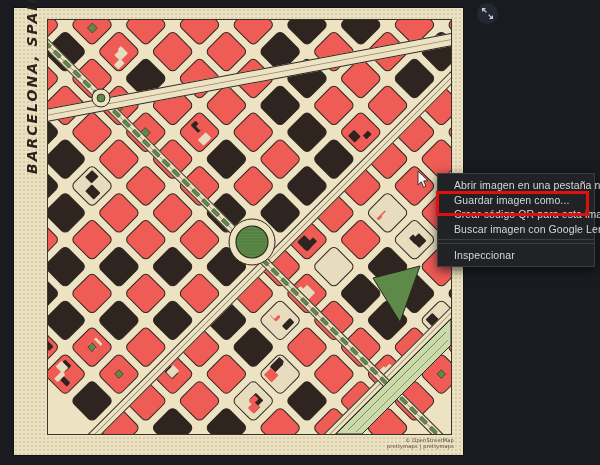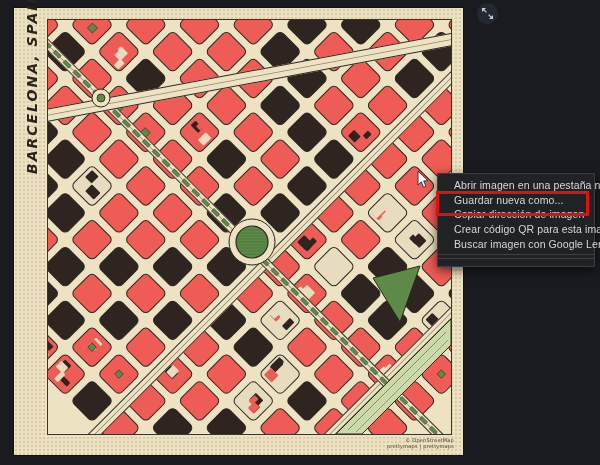--- a/index.html
+++ b/index.html
@@ -1201,31 +1201,31 @@
       <line x1="10" y1="10" x2="7.6" y2="7.6" stroke="#c8cdd6" stroke-width="1.2"></line>
     </svg>
   </div>
 
   <div class="context-menu" id="context-menu">
     <div class="highlight-box" style="border-color: rgb(224, 16, 16);"></div>
   <div class="menu-item">
         <span>Abrir imagen en una pestaña nueva</span>
       </div>
       <div class="menu-item">
-        <span>Guardar nueva como...</span>
-      </div>
-      <div class="menu-item">
-        <span>Copiar dirección de imagen</span>
+        <span>Guardar imagen como...</span>
       </div>
       <div class="menu-item">
         <span>Crear código QR para esta imagen</span>
       </div>
       <div class="menu-item">
         <span>Buscar imagen con Google Lens</span>
       </div>
       <div class="menu-sep"></div>
       <div class="menu-sep"></div>
+      <div class="menu-item">
+        <span>Inspeccionar</span>
+      </div>
     </div>
 
   <svg class="cursor" width="12" height="18" viewBox="0 0 12 18">
     <path d="M1 0 L1 14 L4.3 10.8 L6.6 16.4 L9 15.3 L6.7 9.9 L11 9.7 Z" fill="#f3f3f3" stroke="#2a2a2a" stroke-width="0.9"></path>
   </svg>
 </div>
 
 </body></html>

